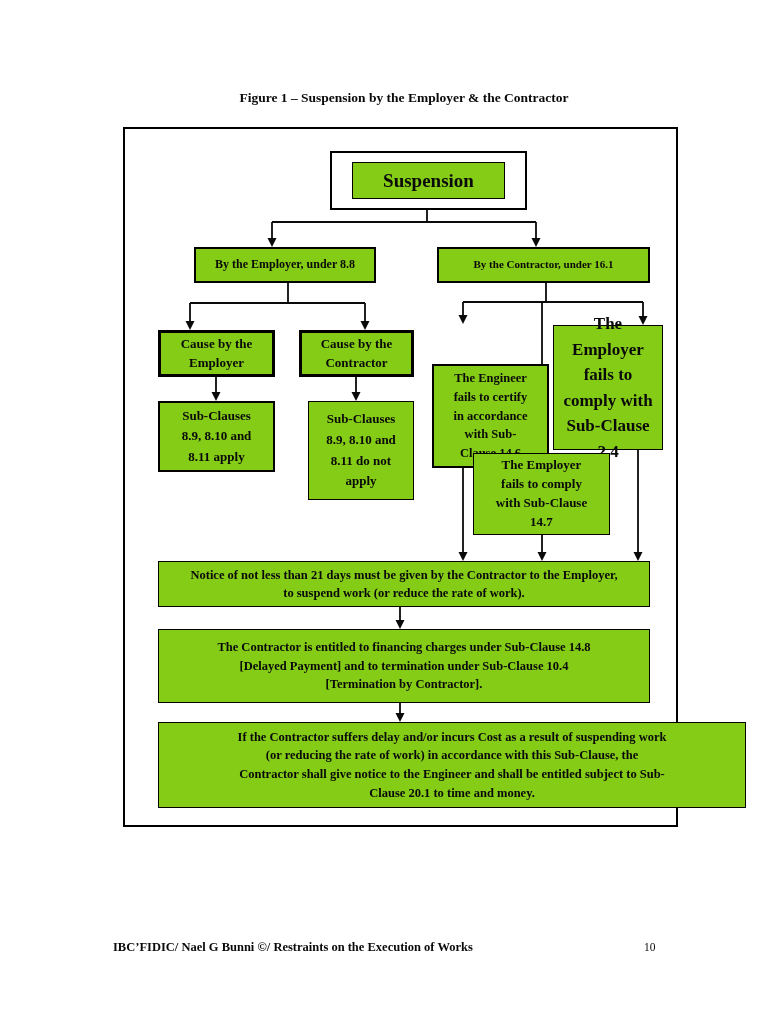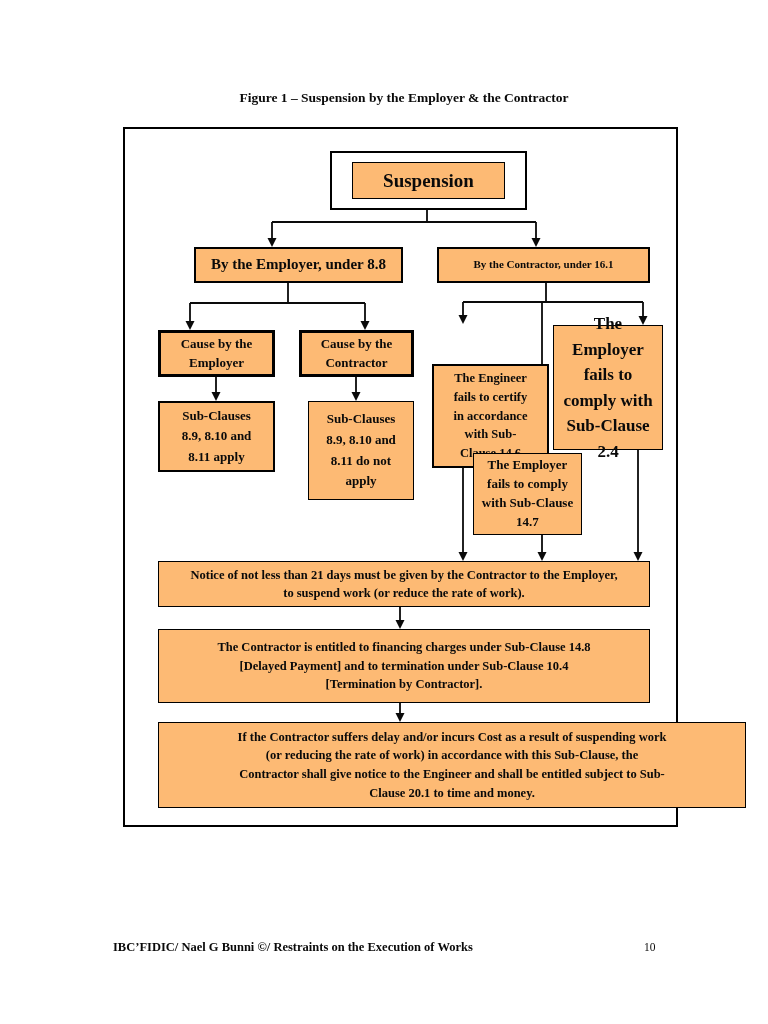--- a/index.html
+++ b/index.html
@@ -18,21 +18,21 @@
     font-size:13.5px;font-weight:bold;white-space:nowrap;
   }
   .frame{
     left:123px;top:127px;width:555px;height:700px;
     border:2.5px solid #000;
   }
   .node{
     display:flex;align-items:center;justify-content:center;
     text-align:center;font-weight:bold;
     white-space:pre-line;line-height:1.45;
-    background:#fdba74;
+    background:#84cc16;
   }
   svg.wires{left:0;top:0;pointer-events:none;}
   .footer-left{left:113px;top:940px;font-size:12.5px;font-weight:bold;white-space:nowrap;}
   .page-num{left:644px;top:941px;font-size:11.5px;}
 </style>
 </head>
 <body>
 
 <div class="page">
 
@@ -69,21 +69,21 @@
       <polygon points="537.5,552 546.5,552 542,561"></polygon>
       <polygon points="633.5,552 642.5,552 638,561"></polygon>
       <polygon points="395.5,620 404.5,620 400,629"></polygon>
       <polygon points="395.5,713 404.5,713 400,722"></polygon>
     </g>
   </svg>
 
   <div class="abs" style="left:330px;top:151px;width:197px;height:59px;border:2.5px solid #000;"></div>
   <div class="abs node" style="left:352px;top:162px;width:153px;height:37px;border:1.5px solid #000;font-size:19px;">Suspension</div>
 
-  <div class="abs node" style="left:194px;top:247px;width:209px;height:36px;border:2px solid #000;font-size:15px;">By the Employer, under 8.8</div>
+  <div class="abs node" style="left:194px;top:247px;width:182px;height:36px;border:2px solid #000;font-size:12px;">By the Employer, under 8.8</div>
   <div class="abs node" style="left:437px;top:247px;width:213px;height:36px;border:2px solid #000;font-size:11px;">By the Contractor, under 16.1</div>
 
   <div class="abs node" style="left:158px;top:330px;width:117px;height:47px;border:3px solid #000;font-size:13px;line-height:1.4;">Cause by the
 Employer</div>
   <div class="abs node" style="left:299px;top:330px;width:115px;height:47px;border:3px solid #000;font-size:13px;line-height:1.4;">Cause by the
 Contractor</div>
   <div class="abs node" style="left:158px;top:401px;width:117px;height:71px;border:2.5px solid #000;font-size:13px;line-height:1.55;">Sub-Clauses
 8.9, 8.10 and
 8.11 apply</div>
   <div class="abs node" style="left:308px;top:401px;width:106px;height:99px;border:1.5px solid #000;font-size:13px;line-height:1.6;">Sub-Clauses
@@ -95,21 +95,21 @@
 fails to certify
 in accordance
 with Sub-
 Clause 14.6</div>
   <div class="abs node" style="left:553px;top:325px;width:110px;height:125px;border:1.5px solid #000;font-size:17px;line-height:1.5;">The
 Employer
 fails to
 comply with
 Sub-Clause
 2.4</div>
-  <div class="abs node" style="left:473px;top:453px;width:109px;height:82px;border:1.5px solid #000;font-size:13px;line-height:1.45;">The Employer
+  <div class="abs node" style="left:473px;top:453px;width:137px;height:82px;border:1.5px solid #000;font-size:13px;line-height:1.45;">The Employer
 fails to comply
 with Sub-Clause
 14.7</div>
 
   <div class="abs node" style="left:158px;top:561px;width:492px;height:46px;border:1.5px solid #000;font-size:12.5px;line-height:1.45;">Notice of not less than 21 days must be given by the Contractor to the Employer,
 to suspend work (or reduce the rate of work).</div>
   <div class="abs node" style="left:158px;top:629px;width:492px;height:74px;border:1.5px solid #000;font-size:12.5px;line-height:1.5;">The Contractor is entitled to financing charges under Sub-Clause 14.8
 [Delayed Payment] and to termination under Sub-Clause 10.4
 [Termination by Contractor].</div>
   <div class="abs node" style="left:158px;top:722px;width:588px;height:86px;border:1.5px solid #000;font-size:12.5px;line-height:1.5;">If the Contractor suffers delay and/or incurs Cost as a result of suspending work

